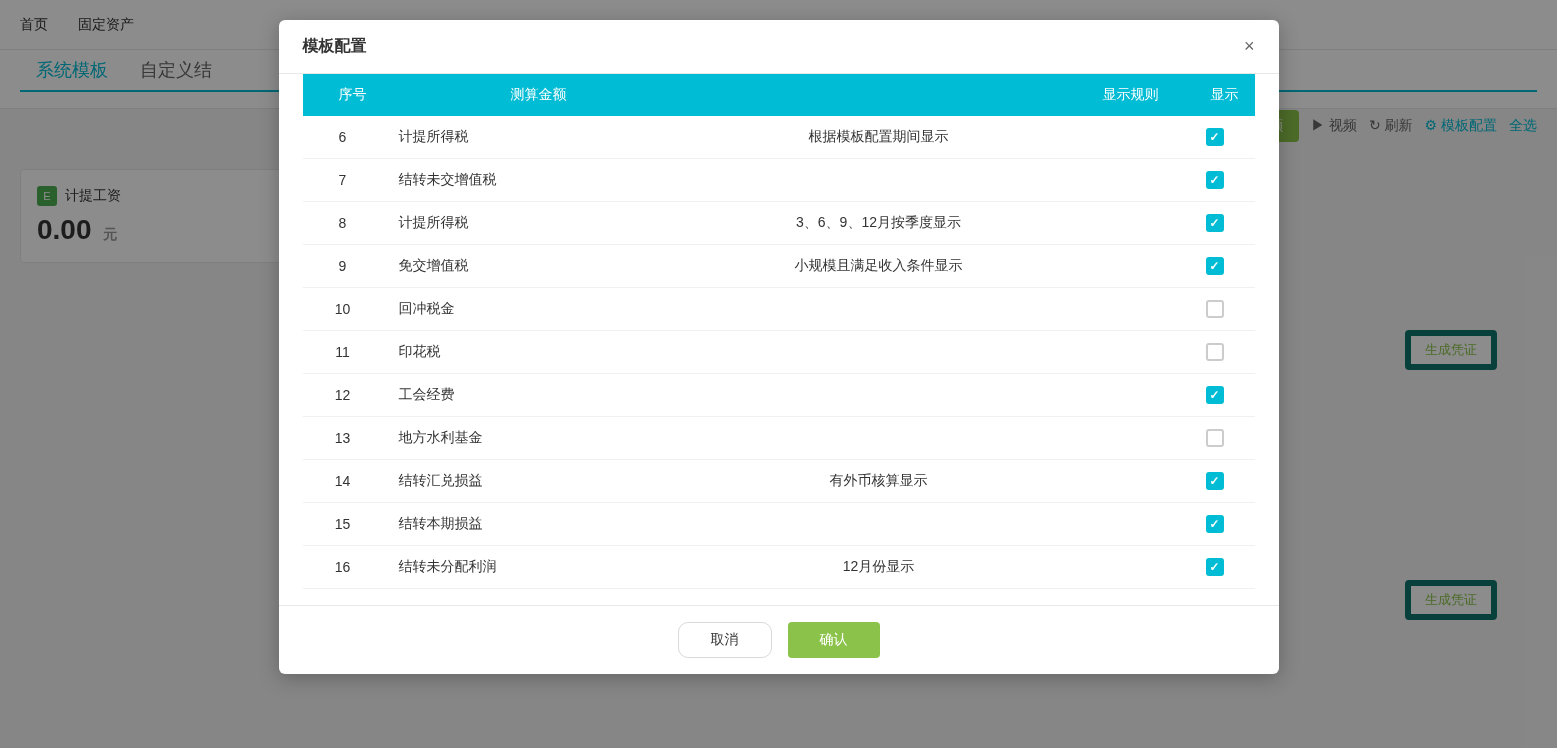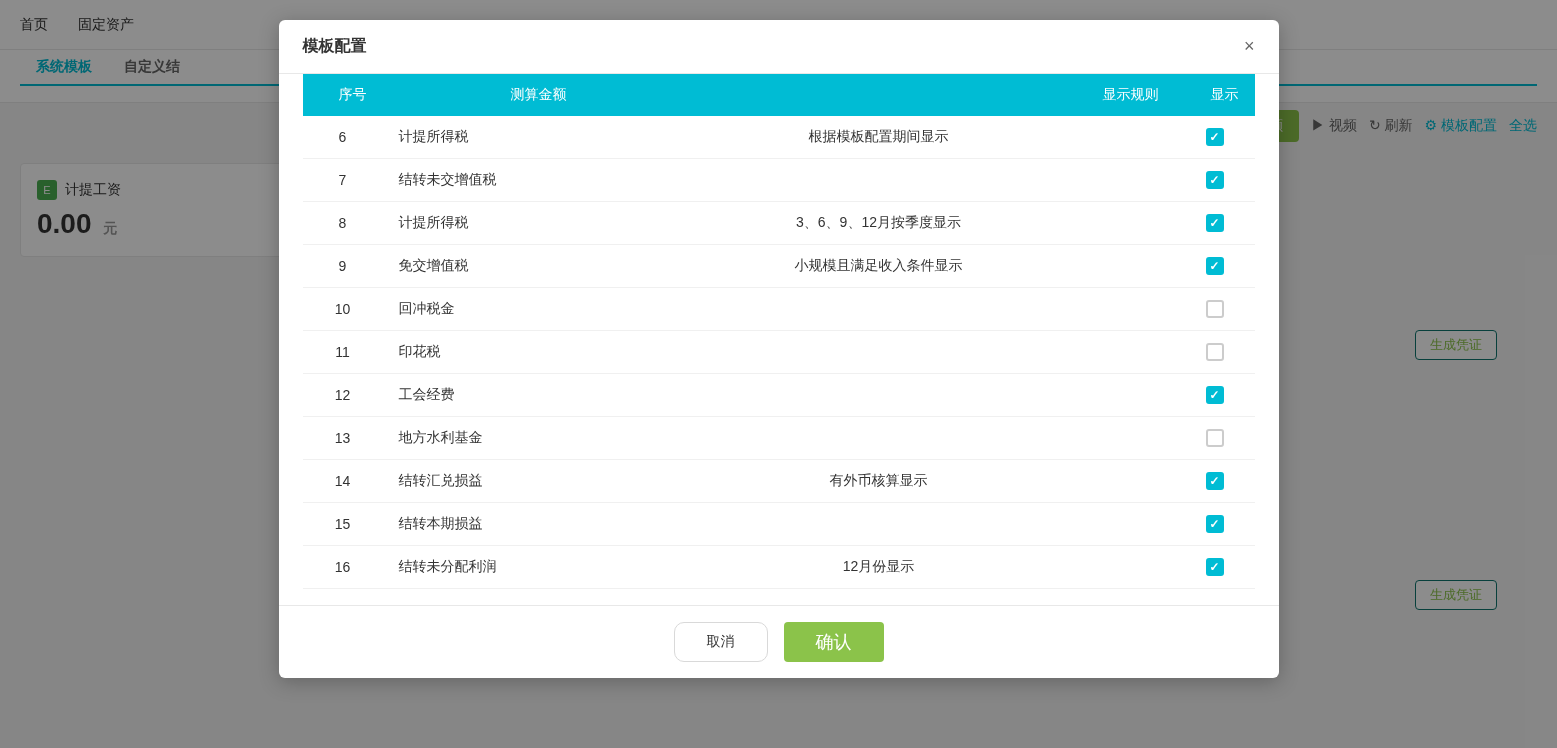--- a/index.html
+++ b/index.html
@@ -40,22 +40,21 @@
 
     .tab-bar {
       display: flex;
       border-bottom: 2px solid #00bcd4;
       margin-bottom: 16px;
     }
     .tab-item {
       padding: 8px 16px;
       cursor: pointer;
       color: #666;
-      font-size: 14px;
-      font-weight: bold;
+      font-size: 18px;
     }
     .tab-item.active {
       color: #00bcd4;
       border-bottom: 2px solid #00bcd4;
       margin-bottom: -2px;
     }
 
     .toolbar-right {
       position: absolute;
       right: 20px;
@@ -242,21 +241,21 @@
       cursor: pointer;
       font-size: 14px;
       color: #333;
     }
     .btn-confirm {
       padding: 8px 32px;
       border: none;
       background: #8bc34a;
       border-radius: 4px;
       cursor: pointer;
-      font-size: 18px;
+      font-size: 14px;
       color: #fff;
     }
     .bg-card {
       background: #fff;
       border: 1px solid #e8e8e8;
       border-radius: 4px;
       padding: 16px;
       min-width: 220px;
     }
     .gear-icon {
@@ -277,21 +276,21 @@
       width: 20px; height: 20px;
       background: #9c27b0;
       border-radius: 50%;
       color: #fff;
       font-size: 11px;
       display: inline-flex;
       align-items: center;
       justify-content: center;
     }
     .btn-generate {
-      border: 1px solid #0f766e;
+      border: 6px solid #0f766e;
       color: #8bc34a;
       background: #fff;
       padding: 5px 14px;
       border-radius: 4px;
       cursor: pointer;
       font-size: 13px;
     }
   </style>
 </head>
 <body>

